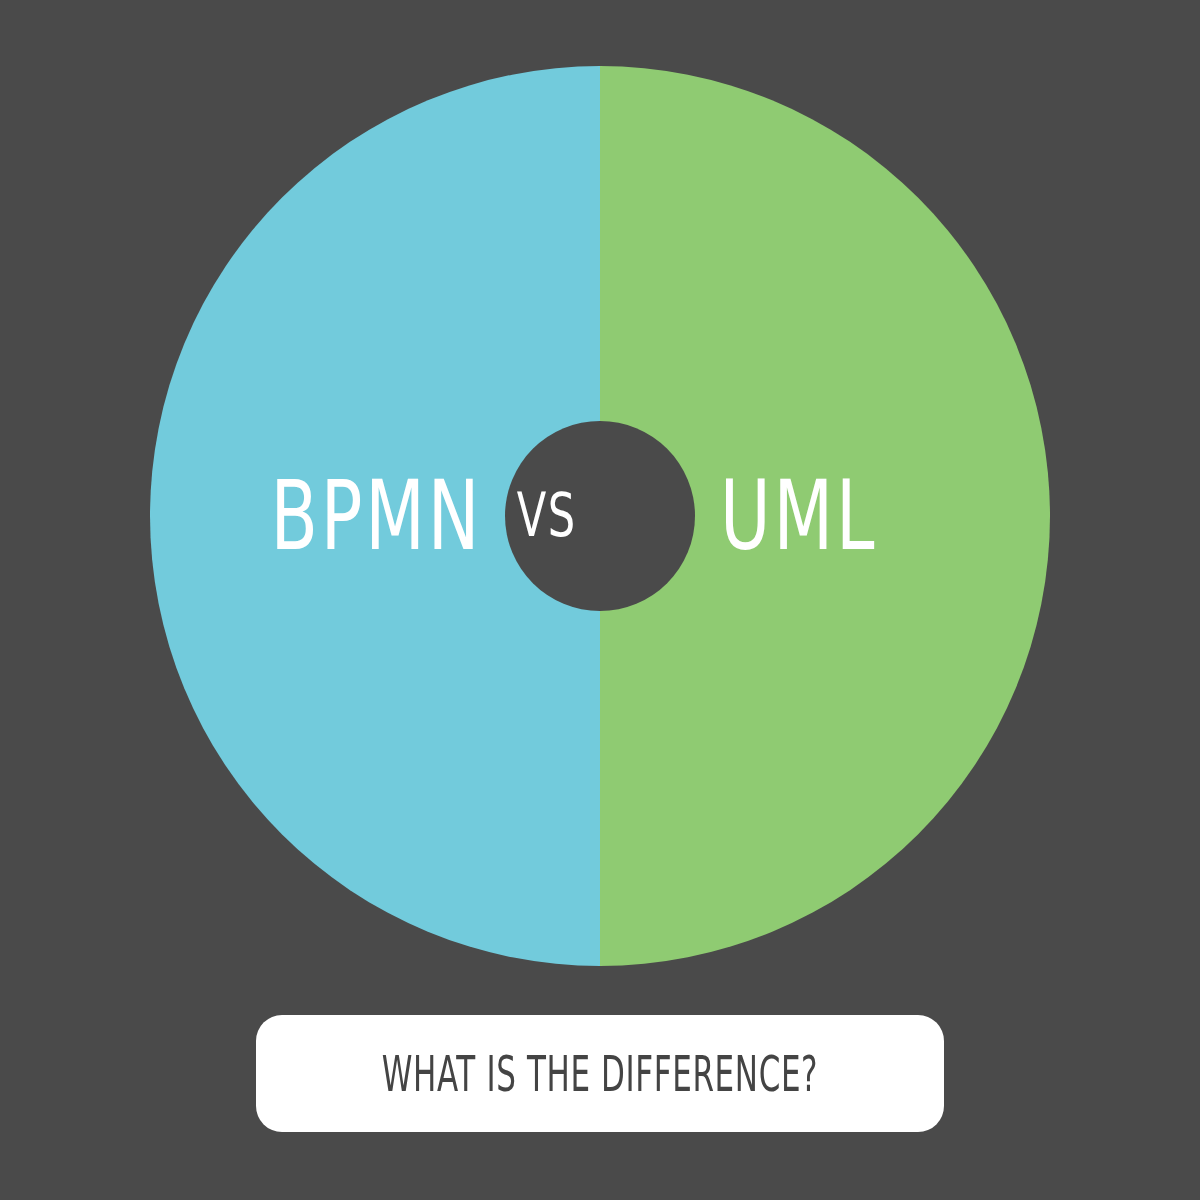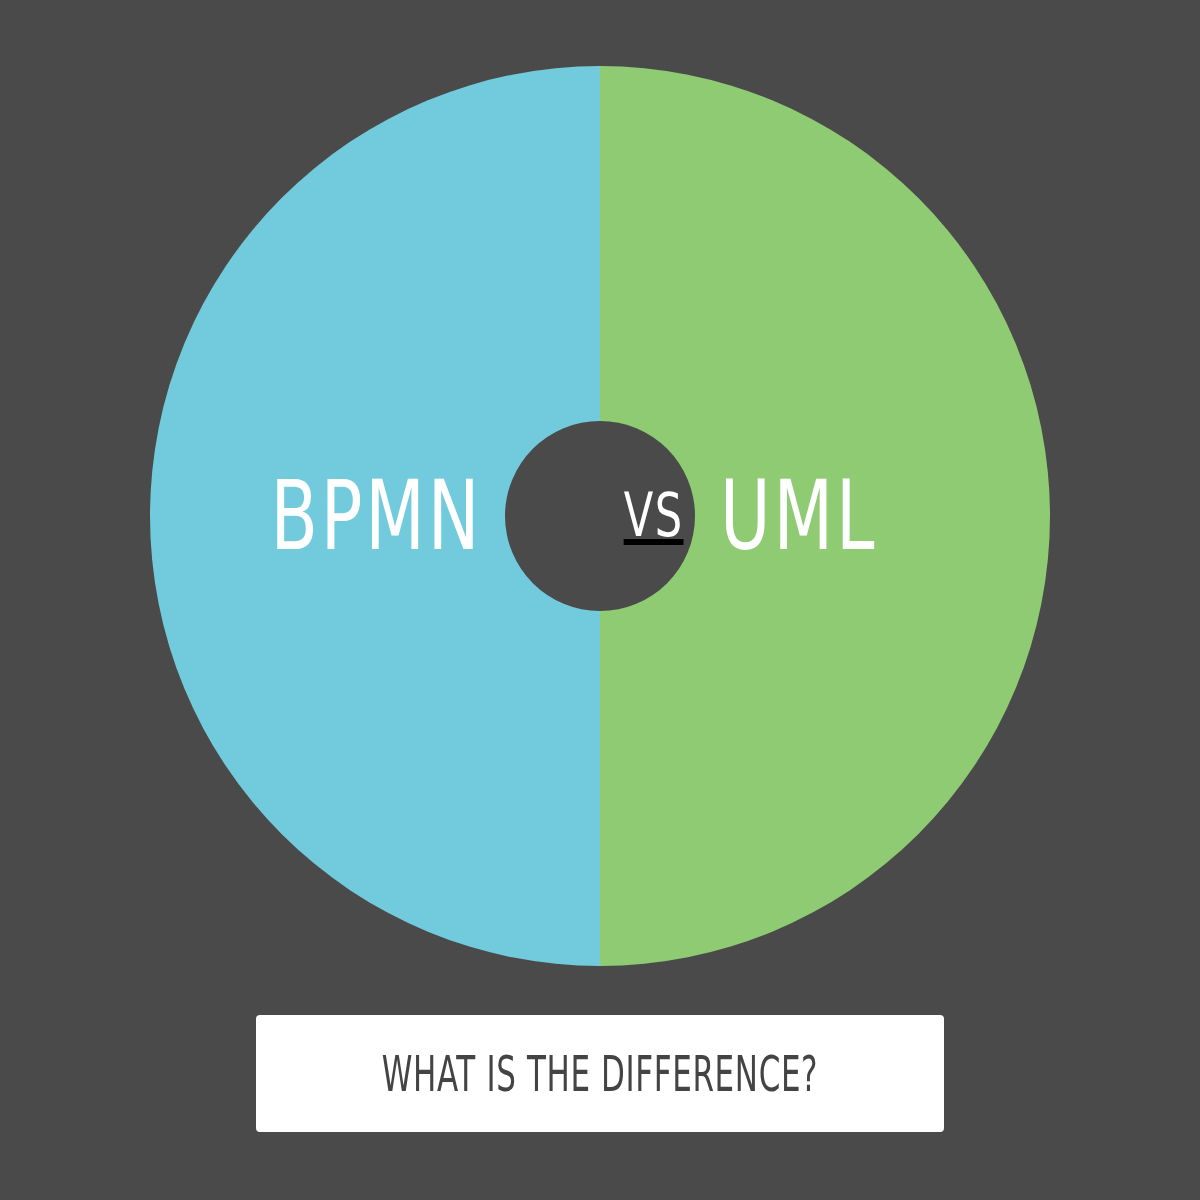--- a/index.html
+++ b/index.html
@@ -43,36 +43,36 @@
     .label-right {
       top: 468px;
       left: 720px;
       transform-origin: left center;
     }
     .vs-badge {
       position: absolute;
       left: 505px; top: 421px;
       width: 190px; height: 190px;
       border-radius: 50%;
-      display: flex; align-items: center; justify-content: flex-end; text-decoration: underline;
+      display: flex; align-items: center; justify-content: flex-start;
     }
     .vs-text {
       color: #ffffff;
       font-size: 60px;
       line-height: 1;
       transform: scaleX(0.72);
       letter-spacing: 2px;
       margin-top: -2px;
     }
     .question-box {
       position: absolute;
       left: 256px; top: 1015px;
       width: 688px; height: 117px;
       background: #ffffff;
-      border-radius: 4px;
+      border-radius: 26px;
       display: flex; align-items: center; justify-content: center;
     }
     .question-text {
       color: #444444;
       font-size: 50px;
       line-height: 1;
       transform: scaleX(0.62);
       white-space: nowrap;
       letter-spacing: 1px;
     }

